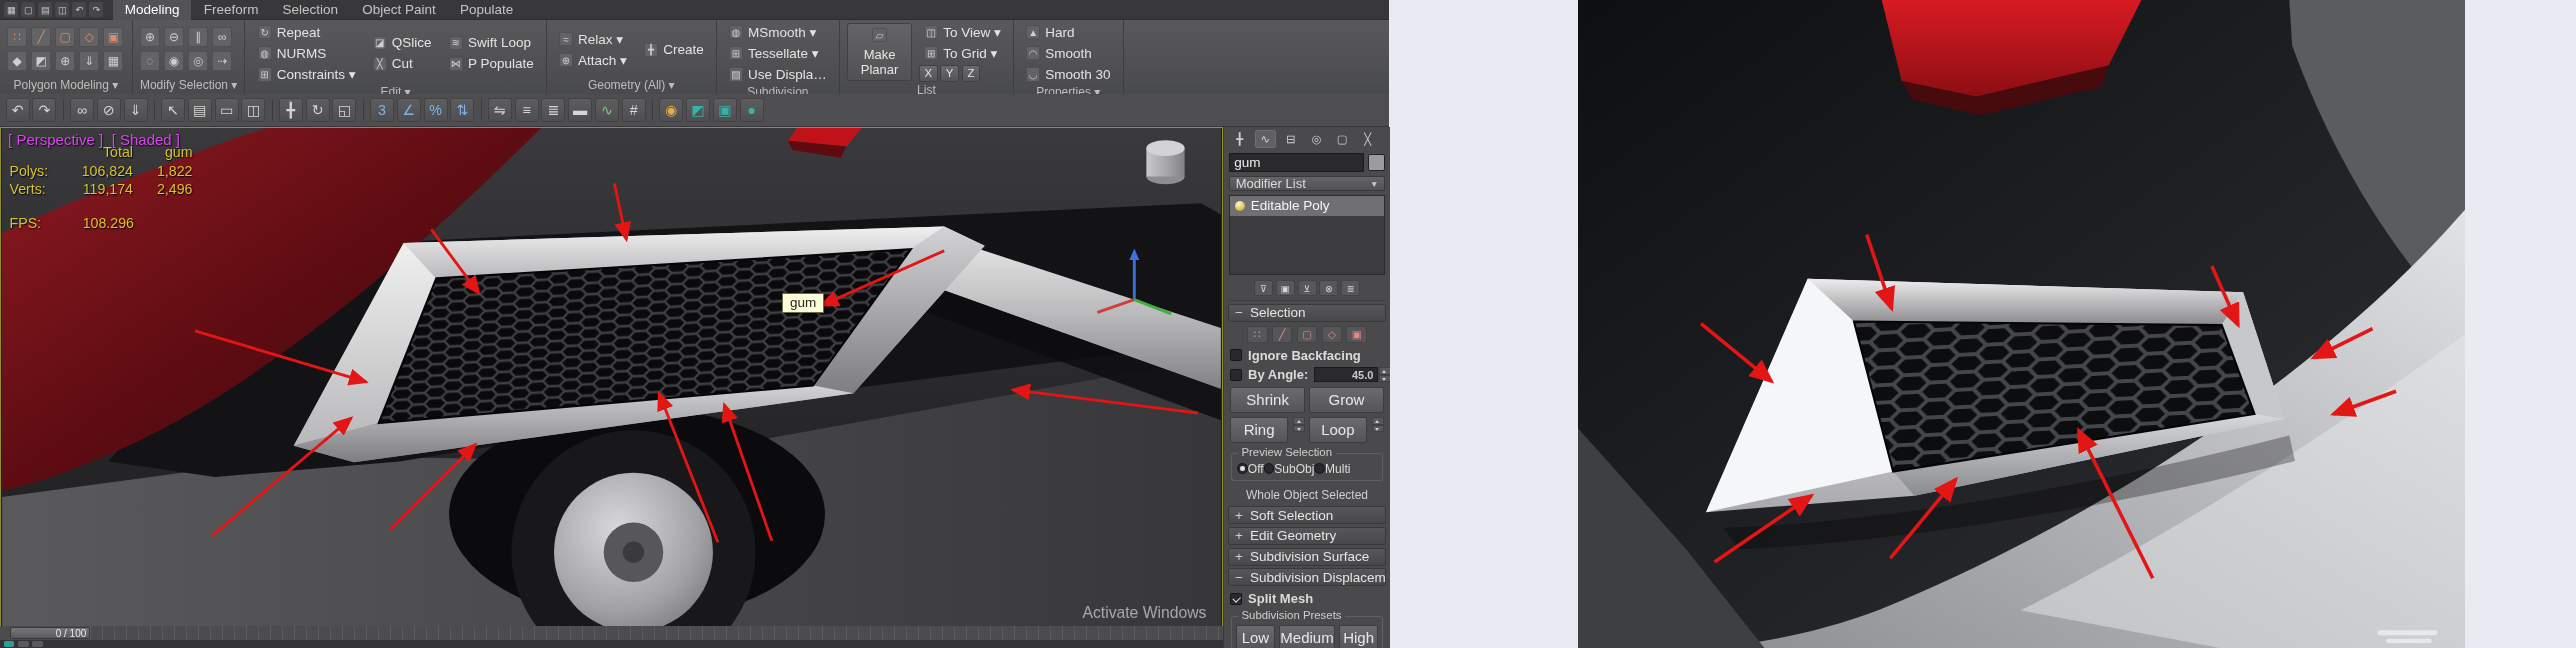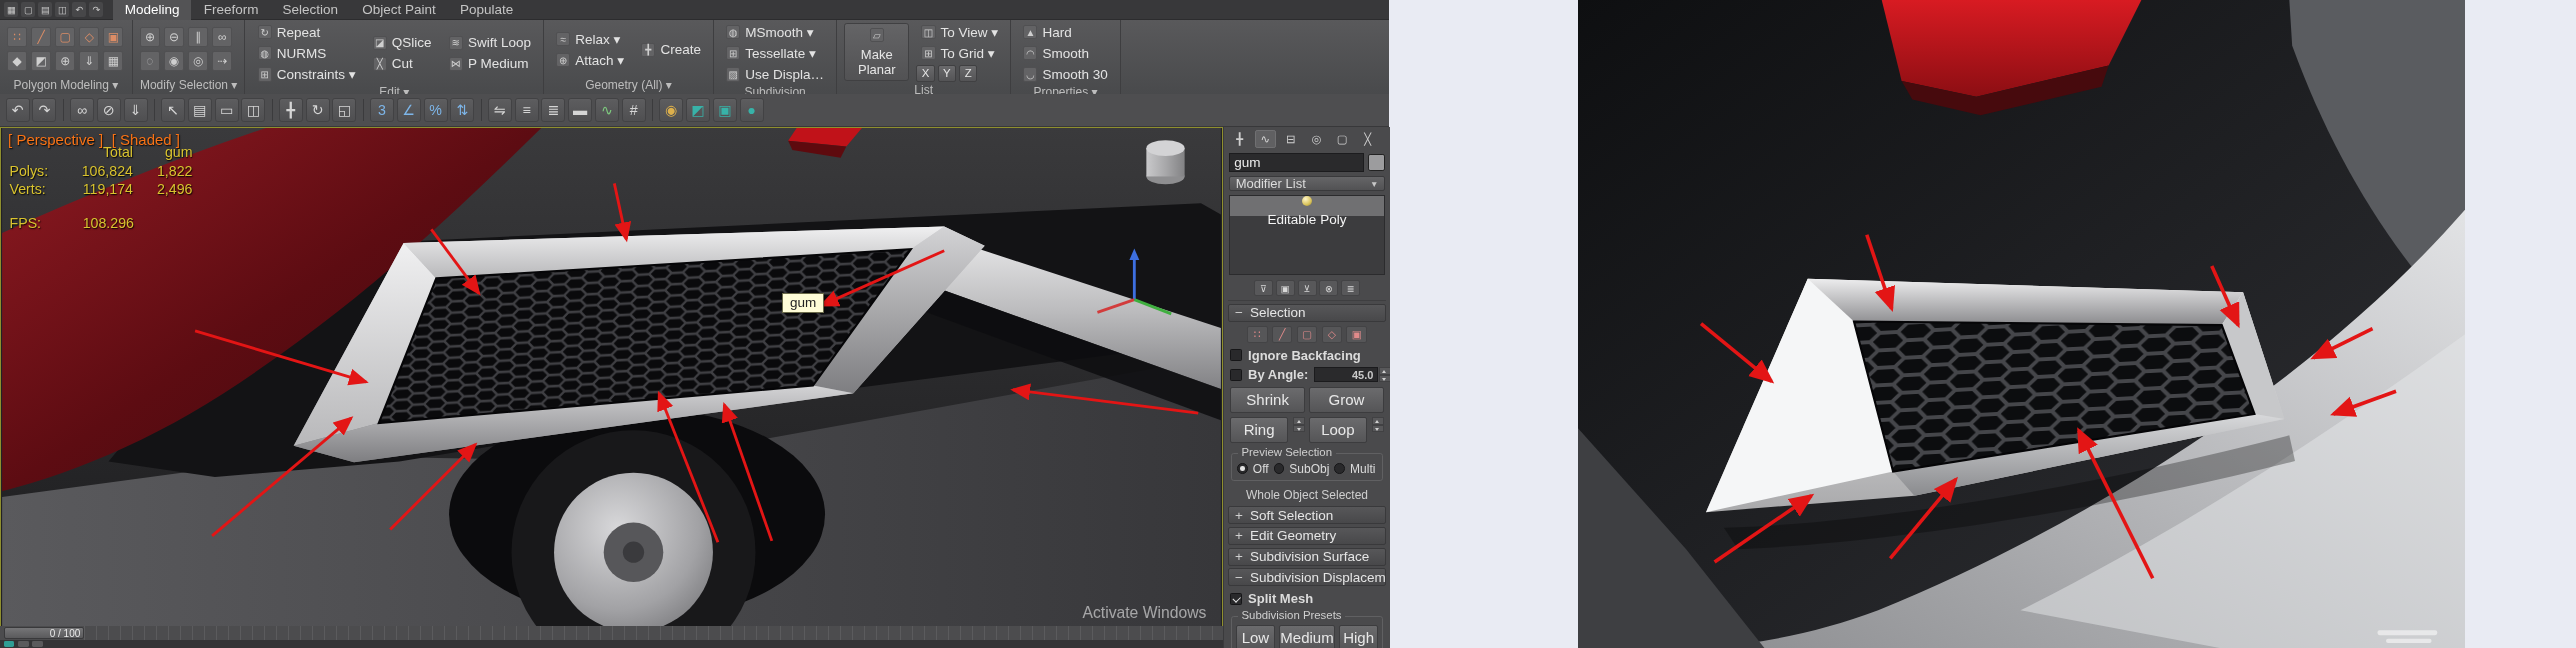--- a/index.html
+++ b/index.html
@@ -67,35 +67,35 @@
   }
   .tbi.c-blue { color: #7db5e8; } .tbi.c-teal { color: #38b2a8; } .tbi.c-gold { color: #ddb04c; } .tbi.c-green { color: #7ec97e; }
   .tsep { width: 0.7px; height: 21.3px; background: #3b3b3d; margin: 0 3.6px; flex: none; }
 
   
   .viewport {
     position: absolute; left: 0; top: 127px; width: 1223px; height: 500px;
     background: #222224; border: 1.4px solid #8f8f2e; overflow: hidden;
   }
   .vp-svg { position: absolute; inset: 0; width: 100%; height: 100%; }
-  .vp-label { position: absolute; left: 7.1px; top: 2.8px; font-size: 15px; color: #f97316; display: flex; gap: 8.5px; text-shadow: 0.7px 0.7px 1.4px #000; }
+  .vp-label { position: absolute; left: 7.1px; top: 2.8px; font-size: 15px; color: #d946ef; display: flex; gap: 8.5px; text-shadow: 0.7px 0.7px 1.4px #000; }
   .vp-stats { position: absolute; left: 8.5px; top: 15px; color: #d9c32f; font-size: 14.2px; line-height: 18.5px; text-shadow: 0.7px 0.7px 1.4px #000; }
   .vp-stats .srow { display: grid; grid-template-columns: 47px 68px 51px; gap: 0 8.5px; }
   .vp-stats .num { text-align: right; }
   .vp-stats .fps { margin-top: 15.7px; grid-template-columns: 33px 83px; }
   .vp-tooltip {
     position: absolute; left: 781px; top: 165px; background: #fffdd8; border: 0.7px solid #6b6b4a;
     color: #222; font-size: 13.5px; padding: 1.4px 7.1px; box-shadow: 1.4px 1.4px 2.8px rgba(0,0,0,.5);
   }
   .viewcube { position: absolute; right: 31px; top: 7.1px; }
   .vp-watermark { position: absolute; right: 15.7px; bottom: 4.3px; color: rgba(255,255,255,.55); font-size: 15.7px; margin-top: 15px; }
 
   .timeline { position: absolute; left: 0; top: 626px; width: 1223px; height: 14.2px; background: #4c4c4e; display: flex; align-items: center; }
   .tl-handle {
-    min-width: 80px; height: 12px; margin-left: 4px; background: linear-gradient(#757577,#5a5a5c);
+    min-width: 80px; height: 12px; margin-left: 10px; background: linear-gradient(#757577,#5a5a5c);
     border: 0.7px solid #39393b; border-radius: 2.1px; color: #eaeaea; font-size: 10px;
     display: flex; align-items: center; justify-content: center; padding-left: 42px;
   }
   .tl-track { flex: 1; height: 100%; background: repeating-linear-gradient(90deg, #5b5b5d 0 1.4px, transparent 1.4px 12px); }
 
   .statusbar { position: absolute; left: 0; top: 640px; width: 1223px; height: 7.8px; background: #343436; display: flex; gap: 3.6px; padding: 0.7px 3.6px; align-items: center; }
   .sbi { width: 10.7px; height: 5.7px; border-radius: 1.4px; background: #5a5a5c; }
   .sbi.teal { background: #2f9d94; }
 
   
@@ -110,21 +110,21 @@
   .cp-name-row { display: flex; gap: 4.3px; align-items: center; margin: 0.7px 1.4px 4.3px; }
   .cp-name { flex: 1; min-width: 0; height: 18.5px; background: #2a2a2c; border: 0.7px solid #1c1c1e; color: #ececec; font-size: 13.5px; padding: 0 4.3px; font-family: inherit; }
   .cp-swatch { width: 17px; height: 17px; background: #9c9c9e; border: 0.7px solid #222; border-radius: 2.1px; flex: none; }
   .combo {
     display: flex; align-items: center; justify-content: space-between; height: 15px;
     background: linear-gradient(#656567,#525254); border: 0.7px solid #39393b; border-radius: 2.1px;
     padding: 0 5.7px; margin: 0 1.4px 3.6px; font-size: 13px;
   }
   .combo .car { font-size: 8.5px; color: #c8c8c8; }
   .stack { height: 80px; background: #3c3c3e; border: 0.7px solid #2b2b2d; margin: 0 1.4px 2.8px; overflow: hidden; }
-  .stack-row { display: flex; align-items: center; gap: 5.7px; height: 20px; padding: 0 5px; background: #707072; color: #f5f5f5; font-size: 13.5px; flex-direction: column; }
+  .stack-row { display: flex; align-items: center; gap: 5.7px; height: 20px; padding: 0 5px; background: #707072; color: #f5f5f5; font-size: 13.5px; }
   .bulb { width: 10px; height: 10px; border-radius: 50%; background: radial-gradient(circle at 35% 30%, #fff6c8, #d9c35a 60%, #8a7a2e); flex: none; }
   .stack-tools { display: flex; gap: 2.8px; justify-content: center; padding: 2.8px 0 3.6px; border-bottom: 0.7px solid #3e3e40; }
   .stb { width: 19px; height: 15.7px; background: #58585a; border: 0.7px solid #434345; border-radius: 2.1px; color: #d8d8d8; font-size: 9.3px; display: flex; align-items: center; justify-content: center; }
   .rollout {
     display: flex; align-items: center; gap: 5.7px; height: 18px;
     background: linear-gradient(#575759,#48484a); border: 0.7px solid #39393b; border-radius: 2.1px;
     margin: 2.8px 0.7px; padding: 0 5.7px; font-size: 13.5px; color: #e5e5e5; white-space: nowrap; overflow: hidden;
   }
   .pmk { width: 9.3px; color: #cfcfcf; flex: none; }
   .pmk.plus::before { content: "+"; } .pmk.minus::before { content: "−"; }
@@ -140,21 +140,21 @@
   .spin .up::before { top: 2.1px; border-bottom: 3.6px solid #cfcfcf; }
   .spin .dn::before { top: 2.1px; border-top: 3.6px solid #cfcfcf; }
   .mla { margin-left: auto; display: flex; align-items: center; }
   .btnrow { display: flex; gap: 4.3px; padding: 2.1px 2.8px; }
   .pbtn {
     flex: 1; height: 26px; background: linear-gradient(#6b6b6d,#555557); border: 0.7px solid #3c3c3e;
     border-radius: 2.1px; color: #e8e8e8; font-size: 15px; display: flex; align-items: center; justify-content: center; white-space: nowrap;
   }
   .grp { border: 0.7px solid #606062; border-radius: 2.8px; margin: 7.8px 3.6px 4.3px; padding: 6.4px 3.6px 2.8px; position: relative; }
   .grp-title { position: absolute; top: -7.8px; left: 5.7px; background: #4a4a4c; padding: 0 3.6px; font-size: 11.4px; color: #cfcfcf; white-space: nowrap; }
-  .radrow { display: flex; align-items: center; gap: 5px; padding: 1.4px 1.4px; font-size: 12px; white-space: nowrap; }
+  .radrow { display: flex; align-items: center; padding: 1.4px 1.4px; font-size: 12px; white-space: nowrap; }
   .rad { width: 10.7px; height: 10.7px; border-radius: 50%; background: #29292b; border: 0.7px solid #161618; position: relative; flex: none; }
   .rad.sel::before { content: ""; position: absolute; inset: 2.1px; border-radius: 50%; background: #e2e2e2; }
   .status-line { text-align: center; color: #cfcfcf; font-size: 12px; padding: 2.8px 0 1.4px; }
 
   
   .reference { position: absolute; left: 1578px; top: 0; width: 887px; height: 648px; overflow: hidden; background: #17181a; }
   .reference svg { position: absolute; inset: 0; width: 100%; height: 100%; }
 </style>
 </head>
 <body>
@@ -239,21 +239,21 @@
               <span>Cut</span>
             </div>
         </div>
         <div class="bcol">
           <div class="rbtn">
               <span class="ic">≋</span>
               <span>Swift Loop</span>
             </div>
           <div class="rbtn">
               <span class="ic">⋈</span>
-              <span>P Medium</span>
+              <span>P Populate</span>
             </div>
         </div>
       </div>
       <div class="rsec-label">Edit ▾</div>
     </div>
 
     <div class="rsec">
       <div class="rsec-body">
         <div class="bcol">
           <div class="rbtn">

